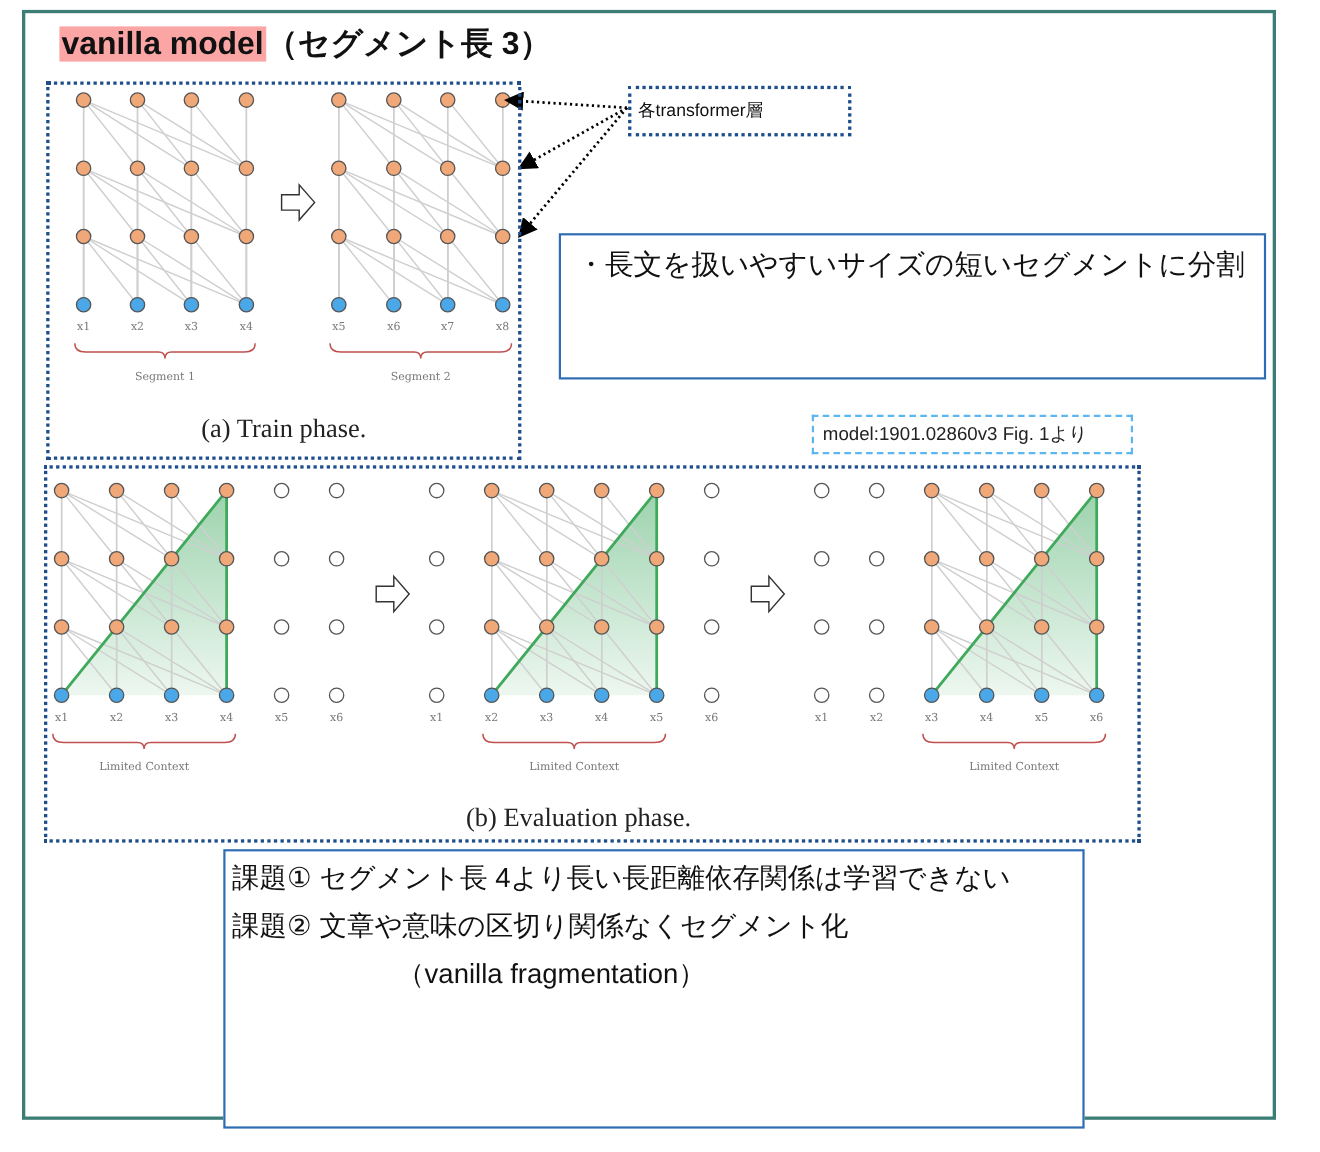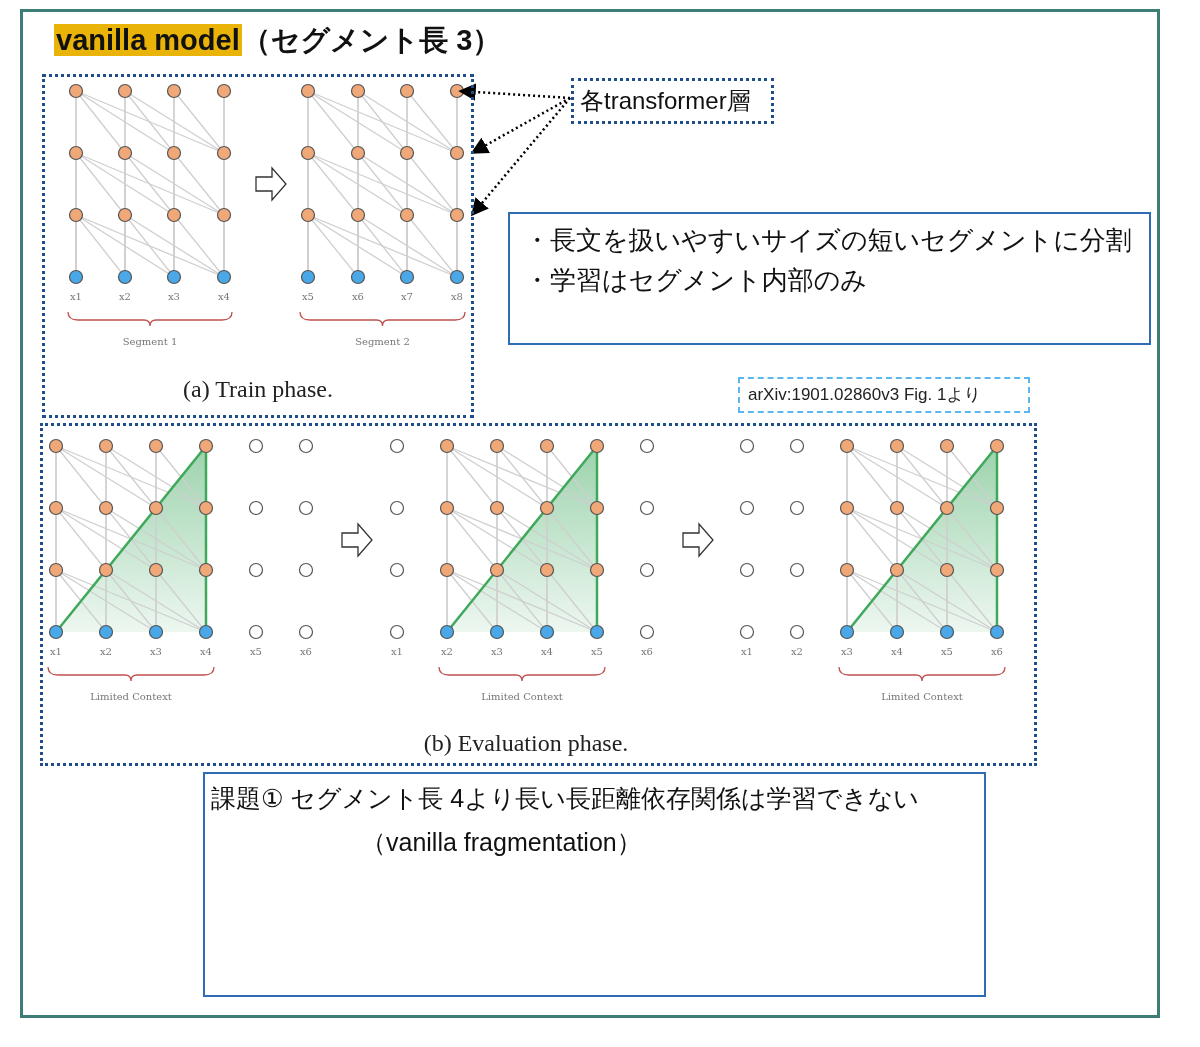--- a/index.html
+++ b/index.html
@@ -1,29 +1,29 @@
 <!DOCTYPE html>
 <html><head>
 <meta charset="utf-8">
 <style>
   html, body { margin:0; padding:0; background:#ffffff; }
   body { width:1200px; height:1047px; position:relative; overflow:hidden;
          font-family:"Liberation Sans", "DejaVu Sans", sans-serif; color:#111; }
   .frame { position:absolute; left:20px; top:9px; width:1140px; height:1009px;
            border:3px solid #3c7d76; box-sizing:border-box; }
   .title { position:absolute; left:54px; top:22px; font-size:29px; font-weight:bold; line-height:36px; white-space:nowrap; }
-  .title .hl { background:#eab308; padding:0 2px; }
+  .title .hl { background:#fca5a5; padding:0 2px; }
   .dotbox { position:absolute; border:3px dotted #1f4e8c; box-sizing:border-box; }
   .dashbox { position:absolute; border:2px dashed #5cb6f0; box-sizing:border-box; }
   .solidbox { position:absolute; border:2.5px solid #2e6db3; box-sizing:border-box; background:#fff; }
-  .label-layers { left:571px; top:78px; width:203px; height:46px; font-size:24px; line-height:40px; padding-left:6px; }
+  .label-layers { left:571px; top:78px; width:203px; height:46px; font-size:16px; line-height:40px; padding-left:6px; }
   .note1 { left:508px; top:212px; width:643px; height:133px; padding:6px 0 15px 14px; font-size:26px; line-height:40px; }
   .note1 div, .note2 div { white-space:nowrap; }
   .cite { left:738px; top:377px; width:292px; height:36px; font-size:17px; line-height:32px; padding-left:8px; color:#222; }
-  .note2 { left:203px; top:772px; width:783px; height:225px; padding:2px 0 0 6px; font-size:25px; line-height:44px; }
+  .note2 { left:203px; top:772px; width:783px; height:254px; padding:2px 0 0 6px; font-size:25px; line-height:44px; }
   svg { position:absolute; left:0; top:0; }
   .fig-label { font-family:"DejaVu Serif", serif; fill:#777; }
   .caption { font-family:"Liberation Serif", "DejaVu Serif", serif; fill:#222; font-size:24px; }
 </style>
 </head>
 <body>
 
 <div class="frame"></div>
 
 <div class="title">
@@ -393,21 +393,21 @@
     <text x="526" y="751" text-anchor="middle" class="caption">(b) Evaluation phase.</text>
   </svg>
 
 <div class="dotbox" style="left:42px;top:74px;width:432px;height:344px;"></div>
 <div class="dotbox" style="left:40px;top:423px;width:997px;height:343px;"></div>
 
 <div class="dotbox label-layers">各transformer層</div>
 
 <div class="solidbox note1">
   <div>・長文を扱いやすいサイズの短いセグメントに分割</div>
-  <div>・学習はセグメント内部のみ</div>
 </div>
 
-<div class="dashbox cite">arXiv:1901.02860v3 Fig. 1より</div>
+<div class="dashbox cite">model:1901.02860v3 Fig. 1より</div>
 
 <div class="solidbox note2">
   <div>課題① セグメント長 4より長い長距離依存関係は学習できない</div>
+  <div>課題② 文章や意味の区切り関係なくセグメント化</div>
   <div>　　　　　　（vanilla fragmentation）</div>
 </div>
 
 </body></html>

